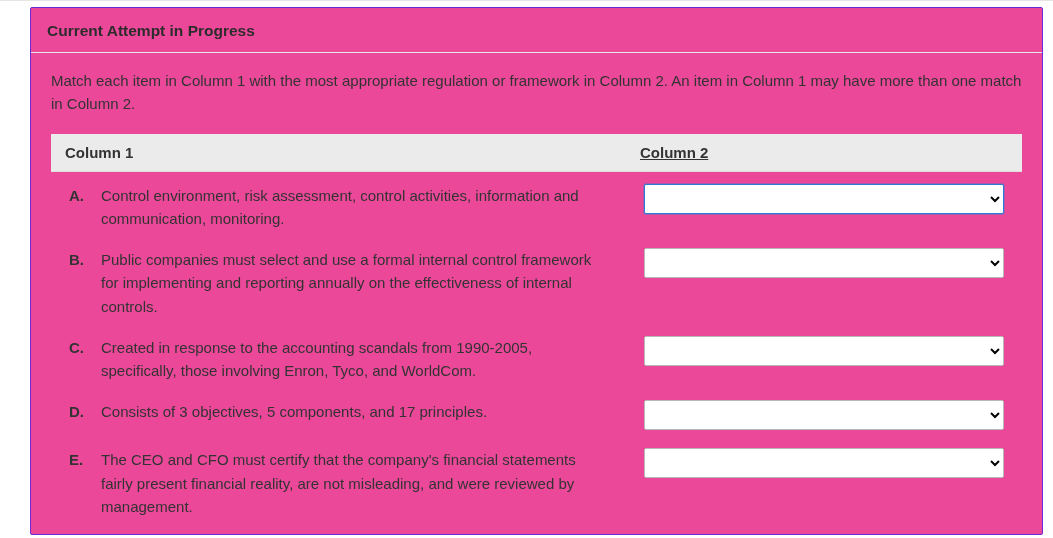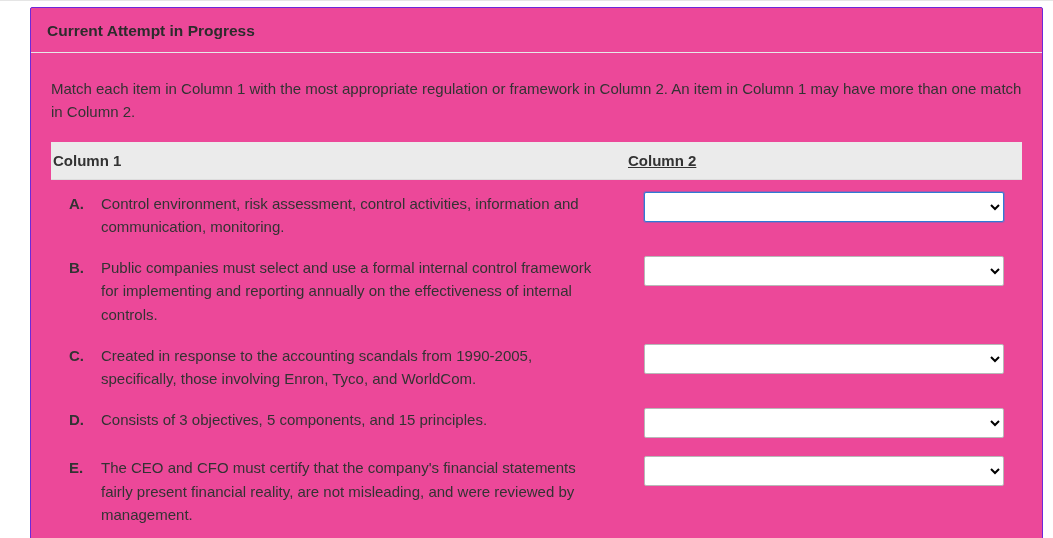--- a/index.html
+++ b/index.html
@@ -25,33 +25,33 @@
     font-weight: 700;
     color: #2c2c2c;
     padding: 14px 16px 12px;
     border-bottom: 1px solid #e8e8e8;
     font-size: 15.5px;
   }
   .card-body {
     padding: 14px 20px 10px;
   }
   .instructions {
-    margin: 10px 0 18px 0;
+    margin: 2px 0 18px 0;
     line-height: 1.55;
     color: #333;
   }
   .matching-table {
     width: 100%;
     border-collapse: collapse;
   }
   .matching-table thead th {
     background: #ebebeb;
     font-weight: 700;
     text-align: left;
-    padding: 10px 2px;
+    padding: 10px 14px;
     font-size: 15px;
     border-bottom: 1px solid #ddd;
   }
   .matching-table thead th.col2-head {
     width: 360px;
     text-decoration: underline;
   }
   .matching-table tbody td {
     vertical-align: top;
     padding: 12px 18px 6px;
@@ -133,21 +133,21 @@
                   <span class="letter">C.</span>
                   <span class="text">Created in response to the accounting scandals from 1990-2005, specifically, those involving Enron, Tyco, and WorldCom.</span>
                 </div>
               </td>
               <td class="select-wrap"><select class="answer" value=""><option value=""></option></select></td>
             </tr>
             <tr>
               <td>
                 <div class="row">
                   <span class="letter">D.</span>
-                  <span class="text">Consists of 3 objectives, 5 components, and 15 principles.</span>
+                  <span class="text">Consists of 3 objectives, 5 components, and 17 principles.</span>
                 </div>
               </td>
               <td class="select-wrap"><select class="answer" value=""><option value=""></option></select></td>
             </tr>
             <tr>
               <td>
                 <div class="row">
                   <span class="letter">E.</span>
                   <span class="text">The CEO and CFO must certify that the company's financial statements fairly present financial reality, are not misleading, and were reviewed by management.</span>
                 </div>

